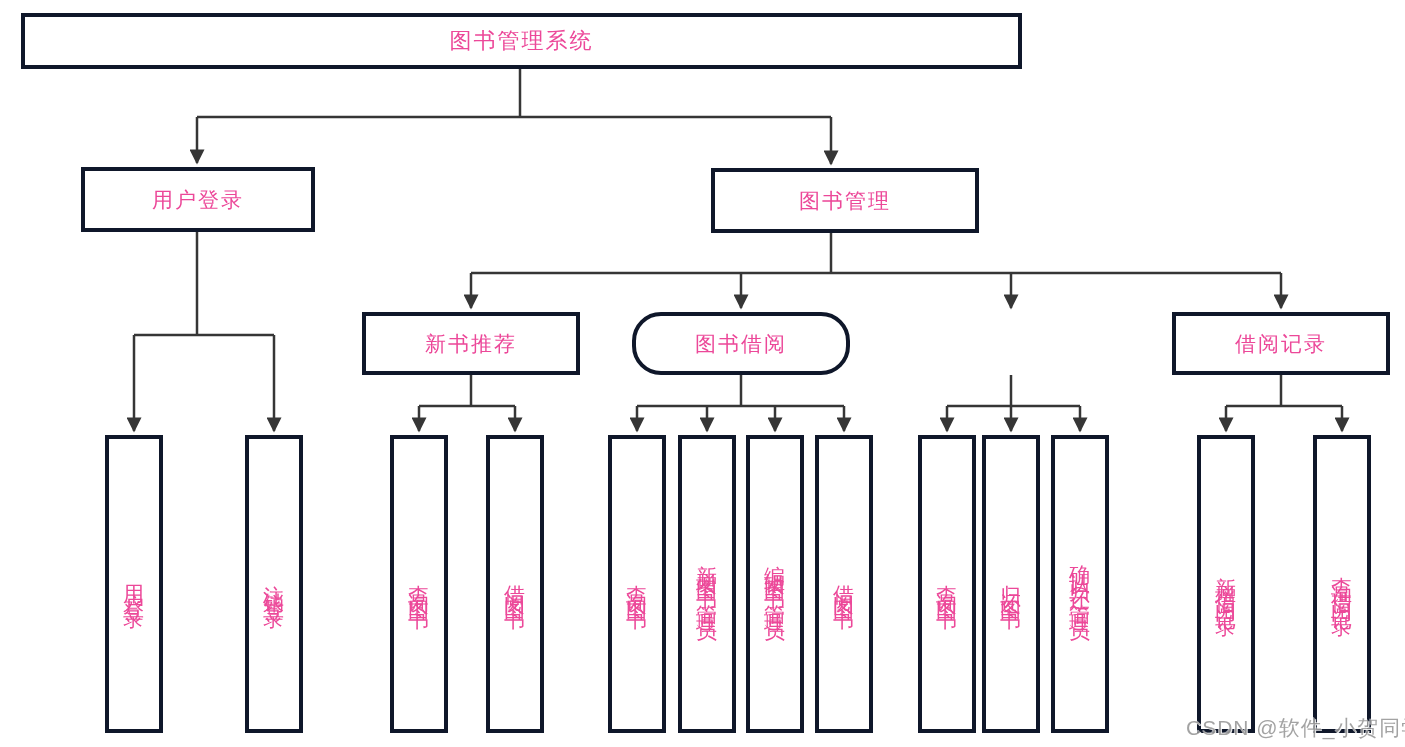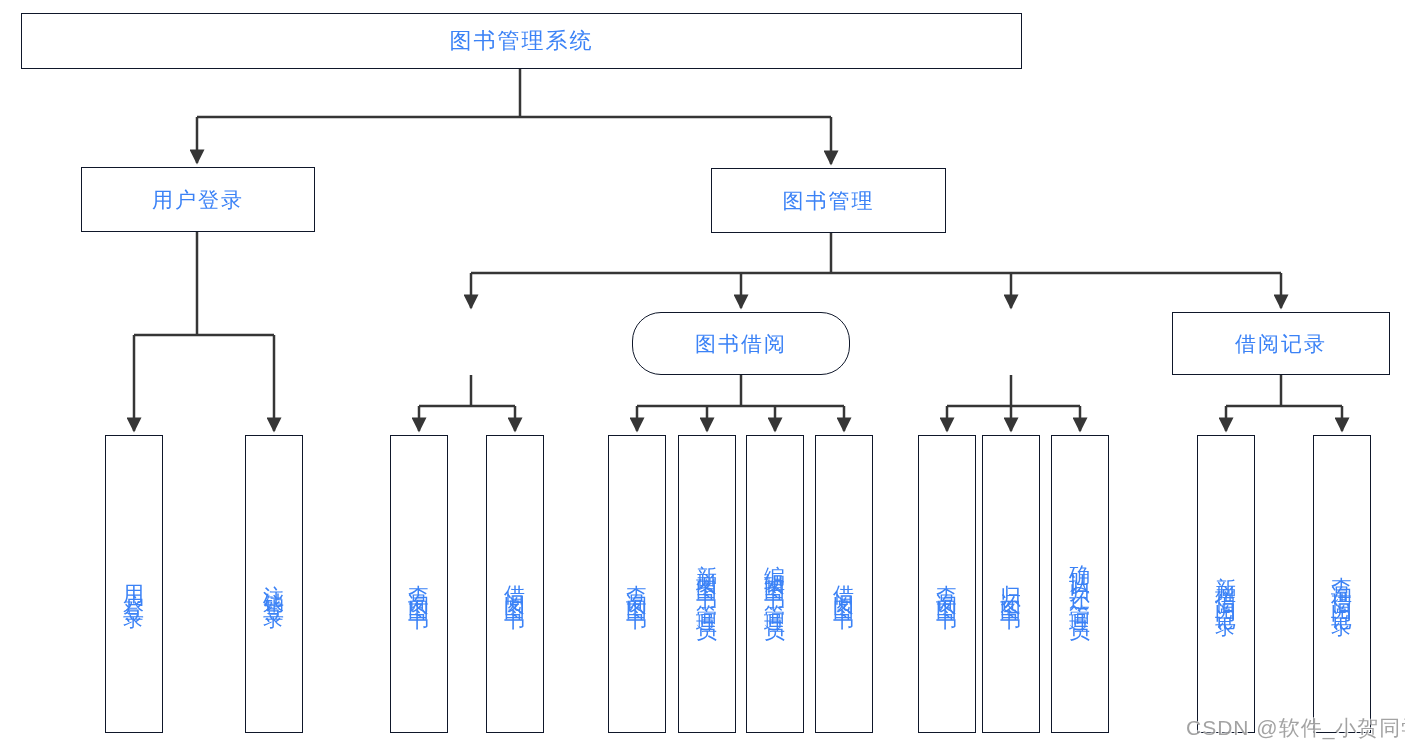--- a/index.html
+++ b/index.html
@@ -14,26 +14,26 @@
   }
   svg.connectors {
     position: absolute;
     left: 0; top: 0;
     width: 1405px; height: 747px;
     pointer-events: none;
   }
   .node {
     position: absolute;
     box-sizing: border-box;
-    border: 1px solid #0f172a;
+    border: 4px solid #0f172a;
     background: #ffffff;
     display: flex;
     align-items: center;
     justify-content: center;
-    color: #3b82f6;
+    color: #ec4899;
   }
   .node.h {
     font-size: 21px;
     letter-spacing: 2px;
     white-space: nowrap;
   }
   .node.root-box { font-size: 22px; }
   .node.v {
     writing-mode: vertical-rl;
     text-orientation: mixed;
@@ -103,22 +103,23 @@
       <path d="M1281 375 V406"></path>
       <path d="M1226 406 H1342"></path>
       <path d="M1226 406 V431" marker-end="url(#arw)"></path>
       <path d="M1342 406 V431" marker-end="url(#arw)"></path>
     </g>
   </svg>
 
   <div class="node h root-box" style="left:21px; top:13px; width:1001px; height:56px;">图书管理系统</div>
 
   <div class="node h" style="left:81px; top:167px; width:234px; height:65px;">用户登录</div>
-  <div class="node h" style="left:711px; top:168px; width:235px; height:65px;">图书管理</div>
+  <div class="node h" style="left:711px; top:168px; width:268px; height:65px;">图书管理</div>
 
+  <div class="node h" style="left:362px; top:312px; width:218px; height:63px;">新书推荐</div>
   <div class="node h" style="left:632px; top:312px; width:218px; height:63px;border-radius:29px;">图书借阅</div>
   <div class="node h" style="left:1172px; top:312px; width:218px; height:63px;">借阅记录</div>
 
   <div class="node v" style="left:105px; top:435px; width:58px; height:298px;">用户登录</div>
   <div class="node v" style="left:245px; top:435px; width:58px; height:298px;">注销登录</div>
 
   <div class="node v" style="left:390px; top:435px; width:58px; height:298px;">查询图书</div>
   <div class="node v" style="left:486px; top:435px; width:58px; height:298px;">借阅图书</div>
 
   <div class="node v" style="left:608px; top:435px; width:58px; height:298px;">查询图书</div>

